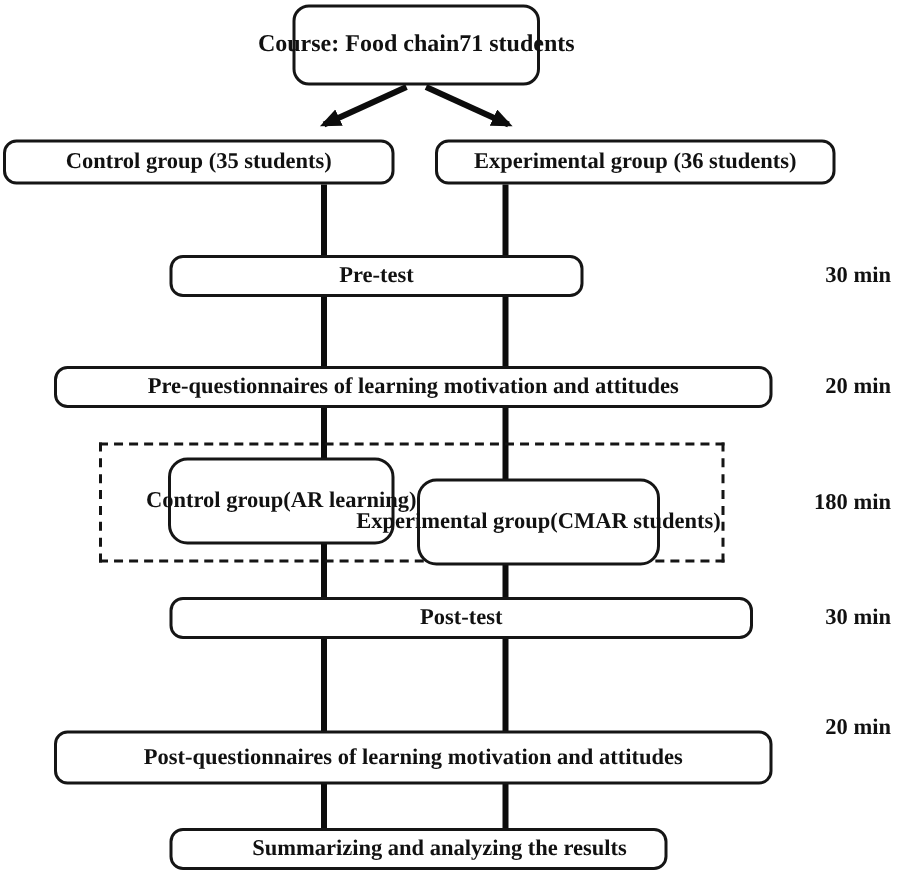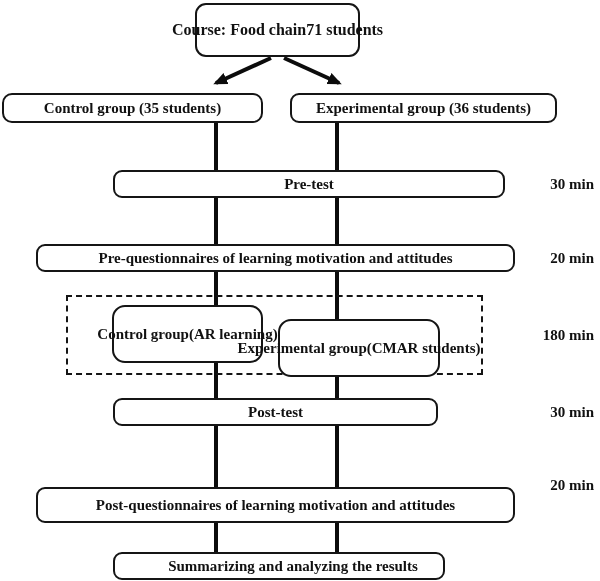--- a/index.html
+++ b/index.html
@@ -24,27 +24,27 @@
     align-items: center;
     justify-content: center;
     text-align: center;
     font-size: 15px;
     line-height: 1.25;
     z-index: 3;
   }
   .node span { display: block; white-space: nowrap; }
 
   .course-node       { left: 195px; top: 3px;   width: 165px; height: 54px; border-radius: 11px; font-size: 16px; }
-  .control-node      { left: 2px;   top: 93px;  width: 261px; height: 30px; border-radius: 10px; }
+  .control-node      { left: 2px;   top: 93px;  width: 261px; height: 30px; }
   .experimental-node { left: 290px; top: 93px;  width: 267px; height: 30px; }
-  .pretest-node      { left: 113px; top: 170px; width: 392px; height: 28px; }
+  .pretest-node      { left: 113px; top: 170px; width: 276px; height: 28px; }
   .preq-node         { left: 36px;  top: 244px; width: 479px; height: 28px; }
   .ar-node           { left: 112px; top: 305px; width: 151px; height: 58px; border-radius: 13px; }
   .cmar-node         { left: 278px; top: 305px; width: 162px; height: 58px; border-radius: 13px; margin-top: 14px; }
-  .posttest-node     { left: 113px; top: 398px; width: 325px; height: 28px; }
+  .posttest-node     { left: 113px; top: 398px; width: 389px; height: 28px; }
   .postq-node        { left: 36px;  top: 487px; width: 479px; height: 36px; justify-content: center; }
   .summary-node      { left: 113px; top: 552px; width: 332px; height: 28px; padding-left: 28px; }
 
   .dashed-box {
     position: absolute;
     box-sizing: border-box;
     left: 66px; top: 295px; width: 417px; height: 80px;
     border: 2px dashed #151515;
     background: transparent;
     z-index: 2;

